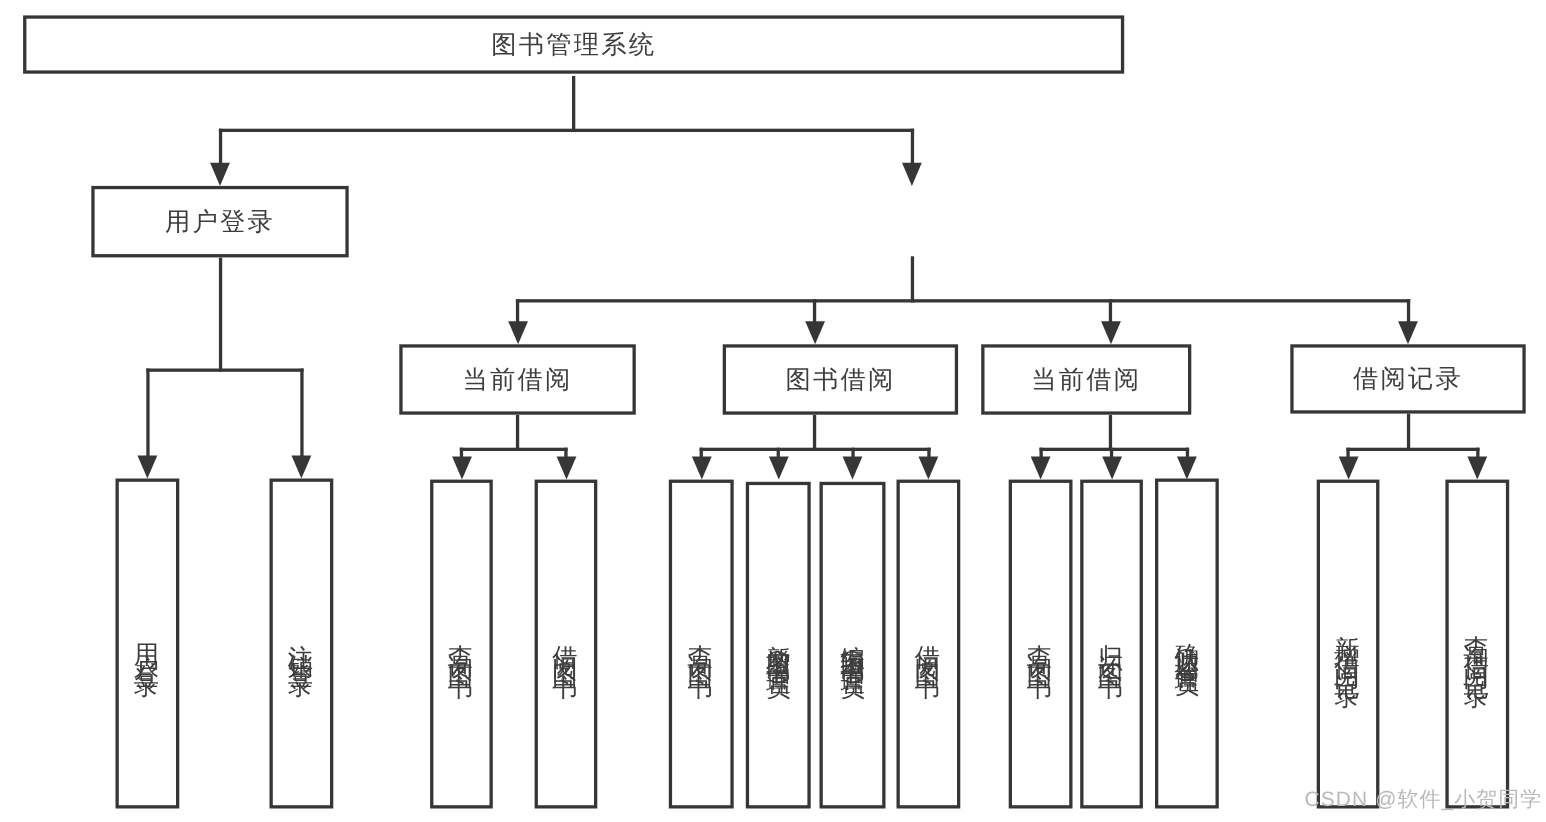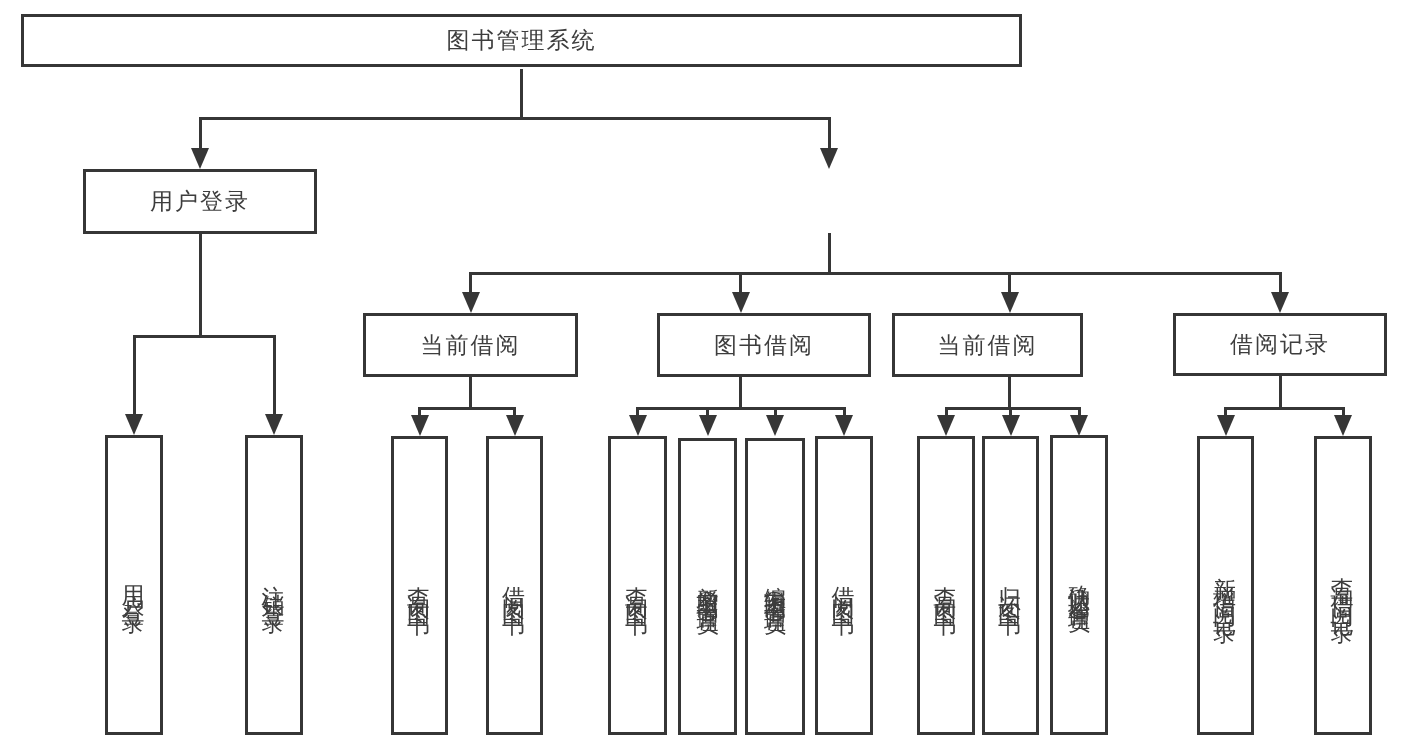--- a/index.html
+++ b/index.html
@@ -186,14 +186,15 @@
     <span class="lbl">确认归还（管理员）</span>
   </div>
 
   <div class="node leaf" style="left:1197px;top:436px;width:57px;height:299px">
     <span class="lbl">新增借阅记录</span>
   </div>
   <div class="node leaf" style="left:1314px;top:436px;width:58px;height:299px">
     <span class="lbl">查询借阅记录</span>
   </div>
 
+  <div class="watermark">CSDN @软件_小贺同学</div>
 
 </div>
 
 </body></html>

